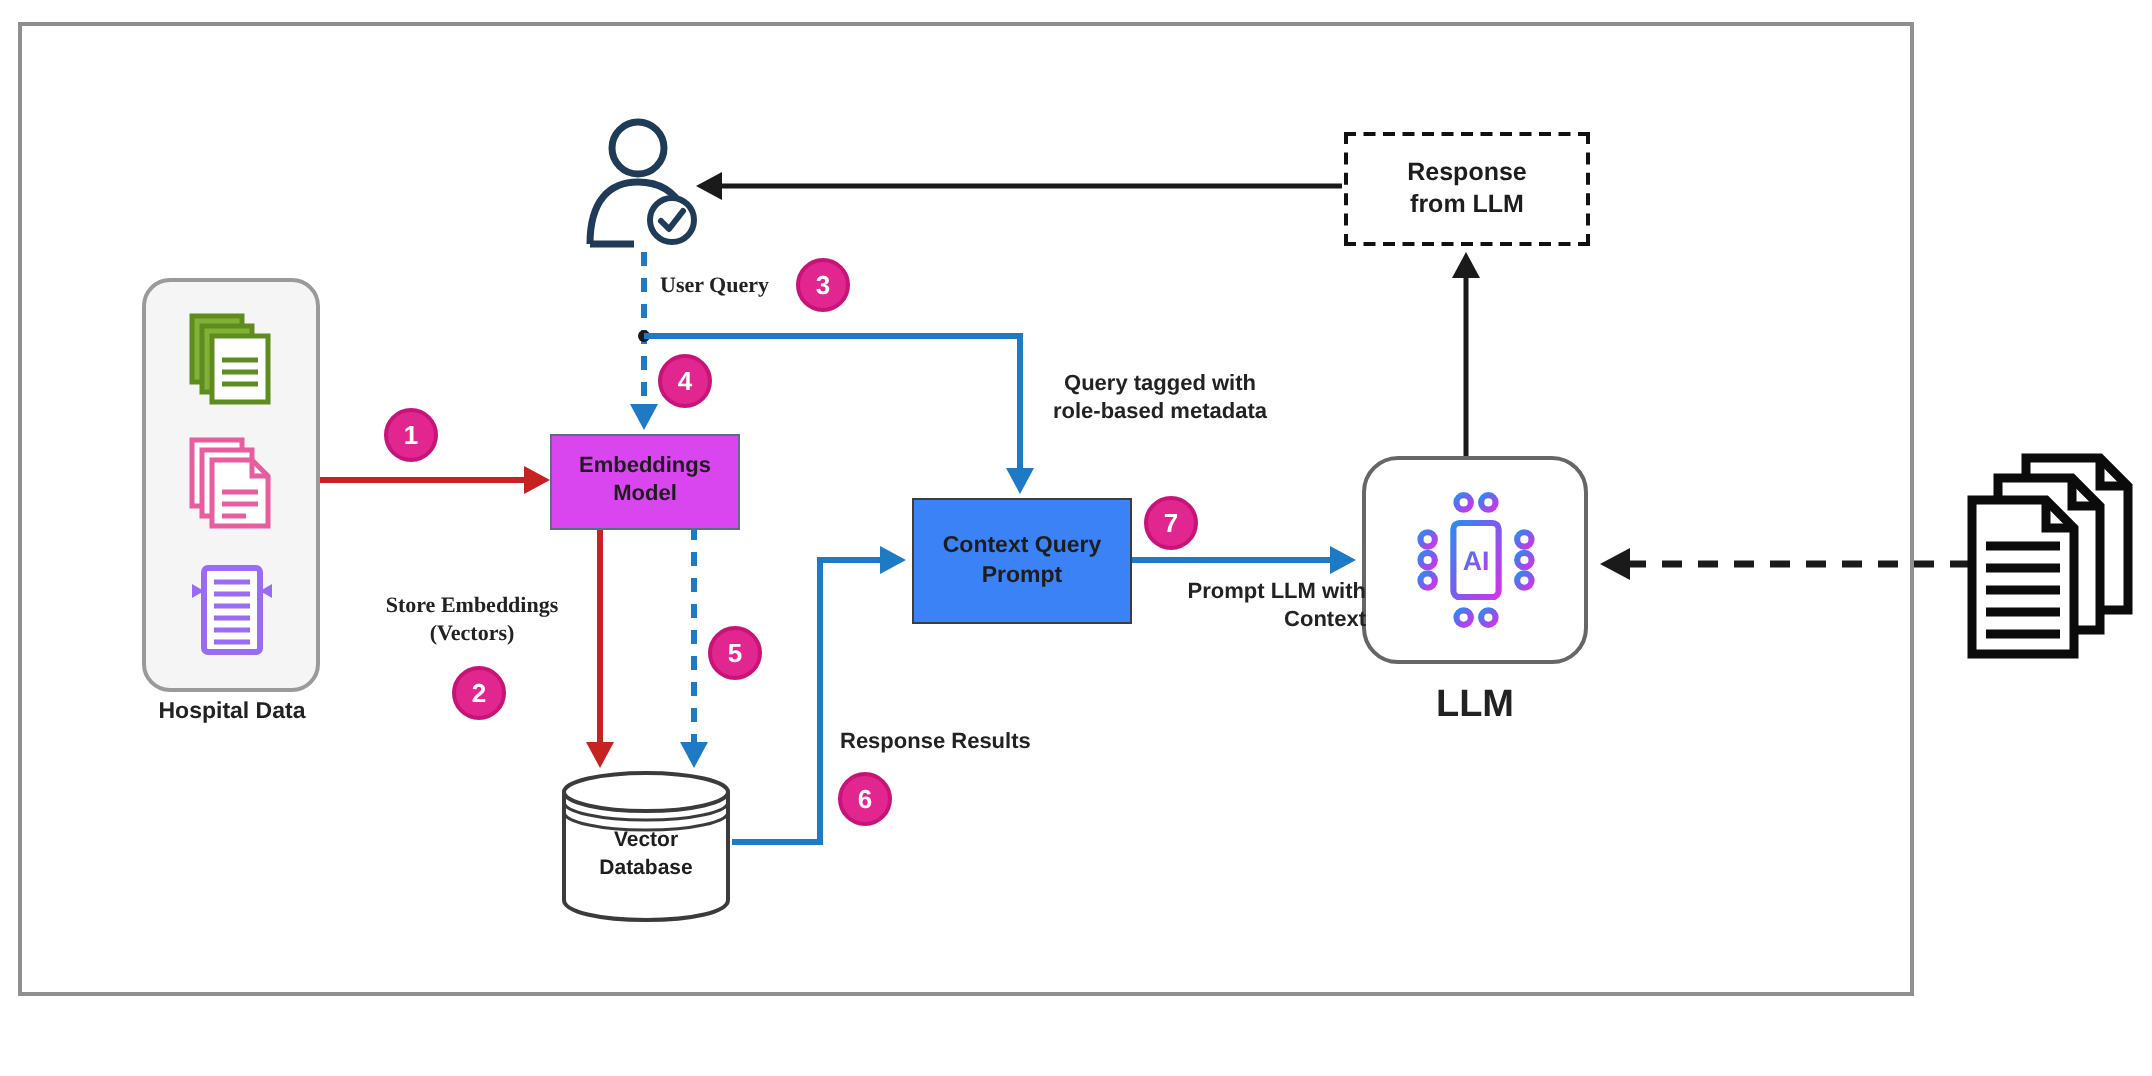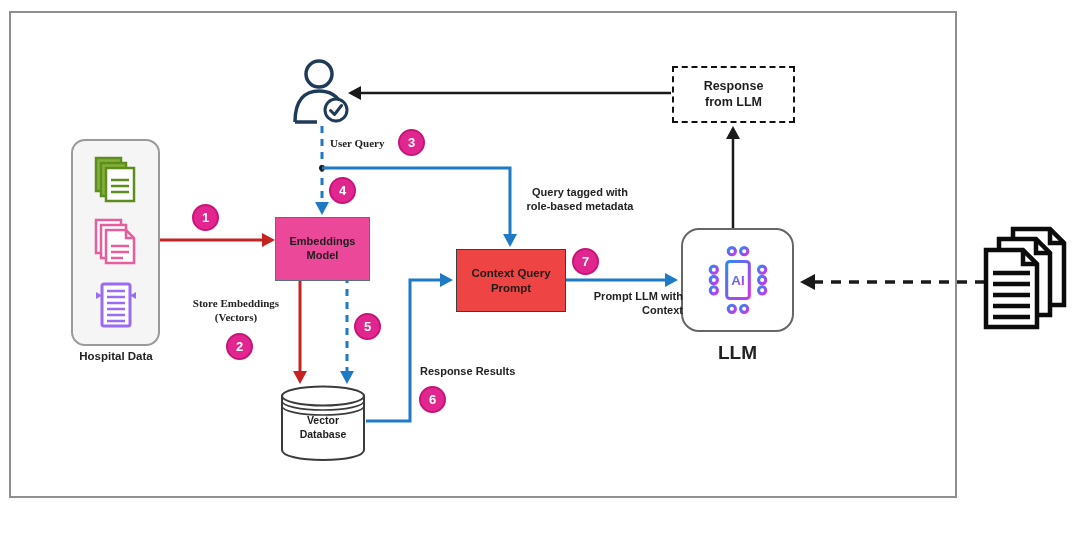--- a/index.html
+++ b/index.html
@@ -19,27 +19,27 @@
   .multiline { white-space:pre-line; }
   .node-label { font-weight:700; color:#1d1d1d; line-height:1.25; }
 
   .hospital-box {
     left:71px; top:139px; width:89px; height:207px;
     background:#f5f5f5; border:2px solid #9a9a9a; border-radius:14px;
     display:flex; flex-direction:column; align-items:center; justify-content:space-around;
     padding:8px 0; box-sizing:border-box; z-index:2; position:absolute;
   }
   .embeddings-box {
-    left:275px; top:217px; width:95px; height:64px;
-    background:#ec4899; border:1.5px solid #5a6e84;
+    left:275px; top:217px; width:95px; height:48px;
+    background:#d946ef; border:1.5px solid #5a6e84;
     font-size:11px;
   }
   .context-box {
     left:456px; top:249px; width:110px; height:63px;
-    background:#ef4444; border:1.5px solid #3d3d3d;
+    background:#3b82f6; border:1.5px solid #3d3d3d;
     font-size:11.5px;
   }
   .llm-box {
     left:681px; top:228px; width:113px; height:104px;
     background:#ffffff; border:2px solid #666666; border-radius:18px;
   }
   .response-box {
     left:672px; top:66px; width:123px; height:57px;
     background:#ffffff; border:2.5px dashed #111111;
     font-size:12.5px;

